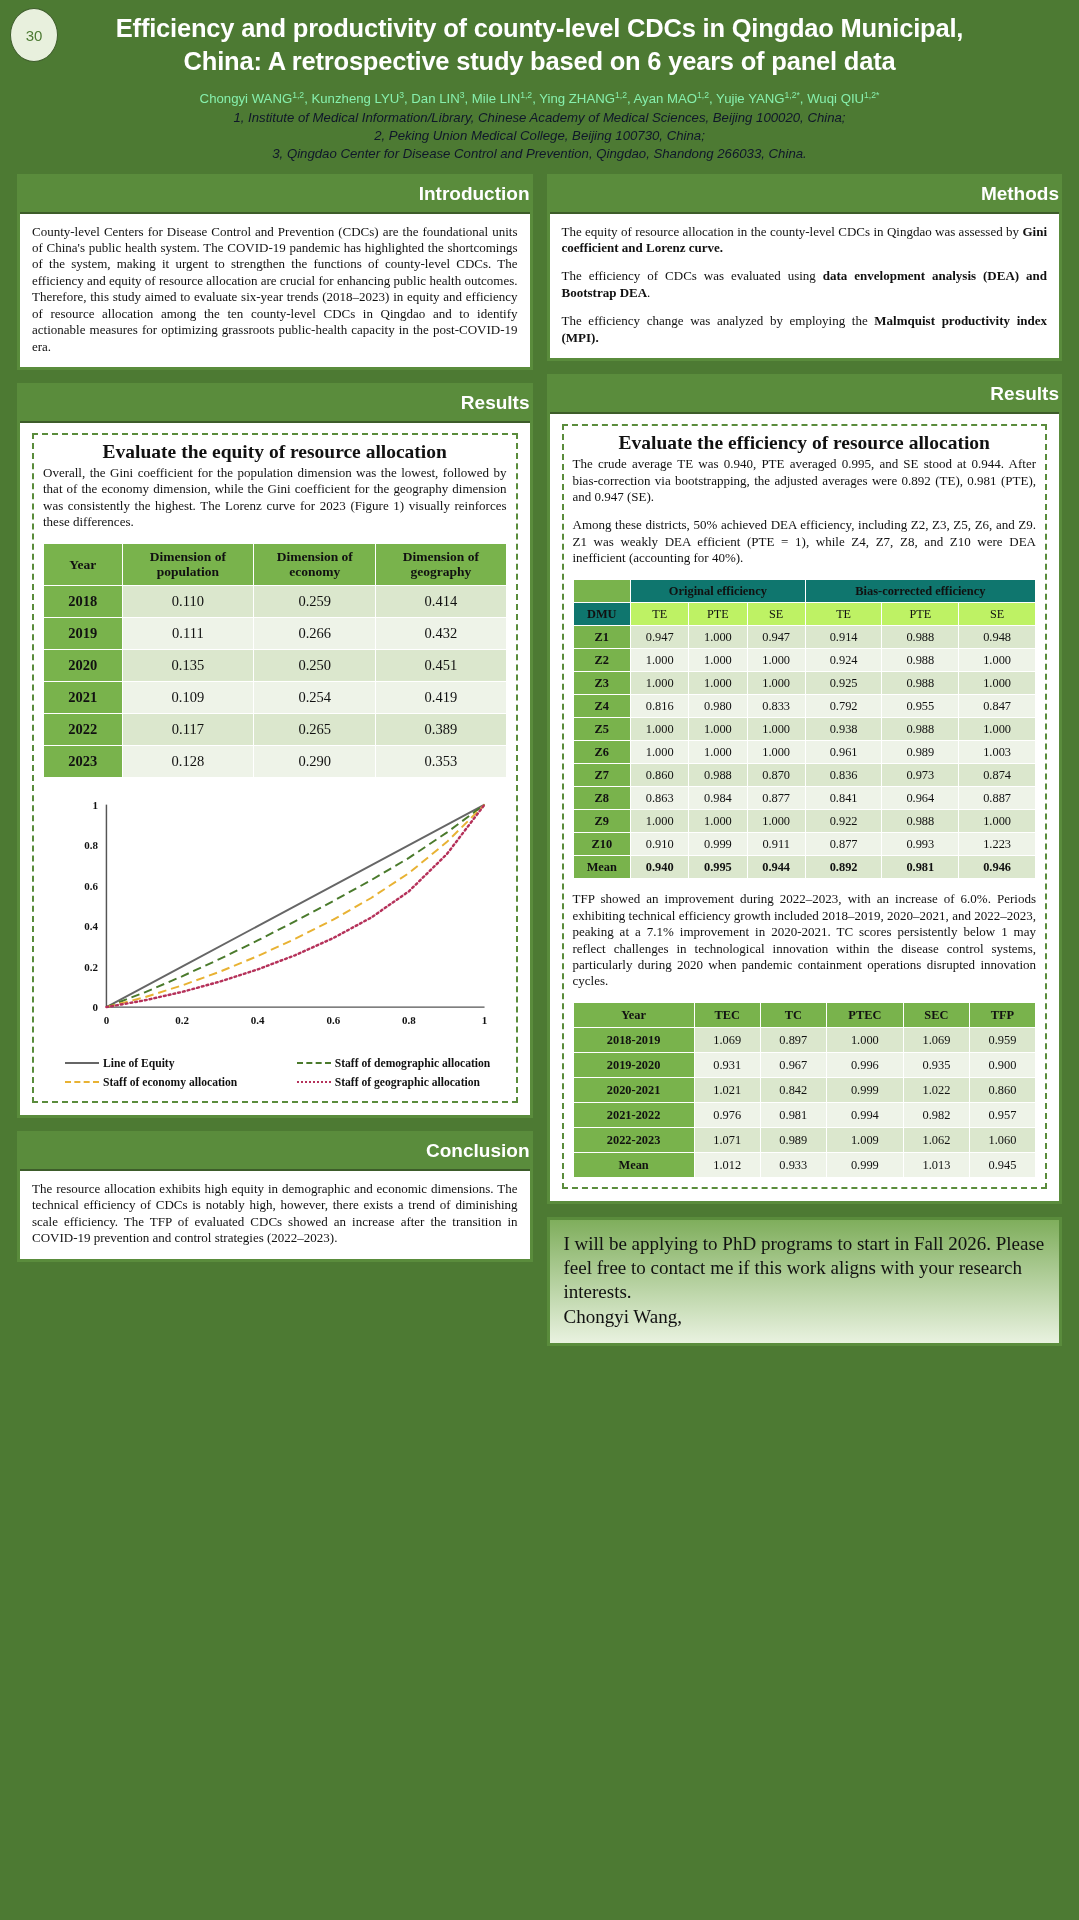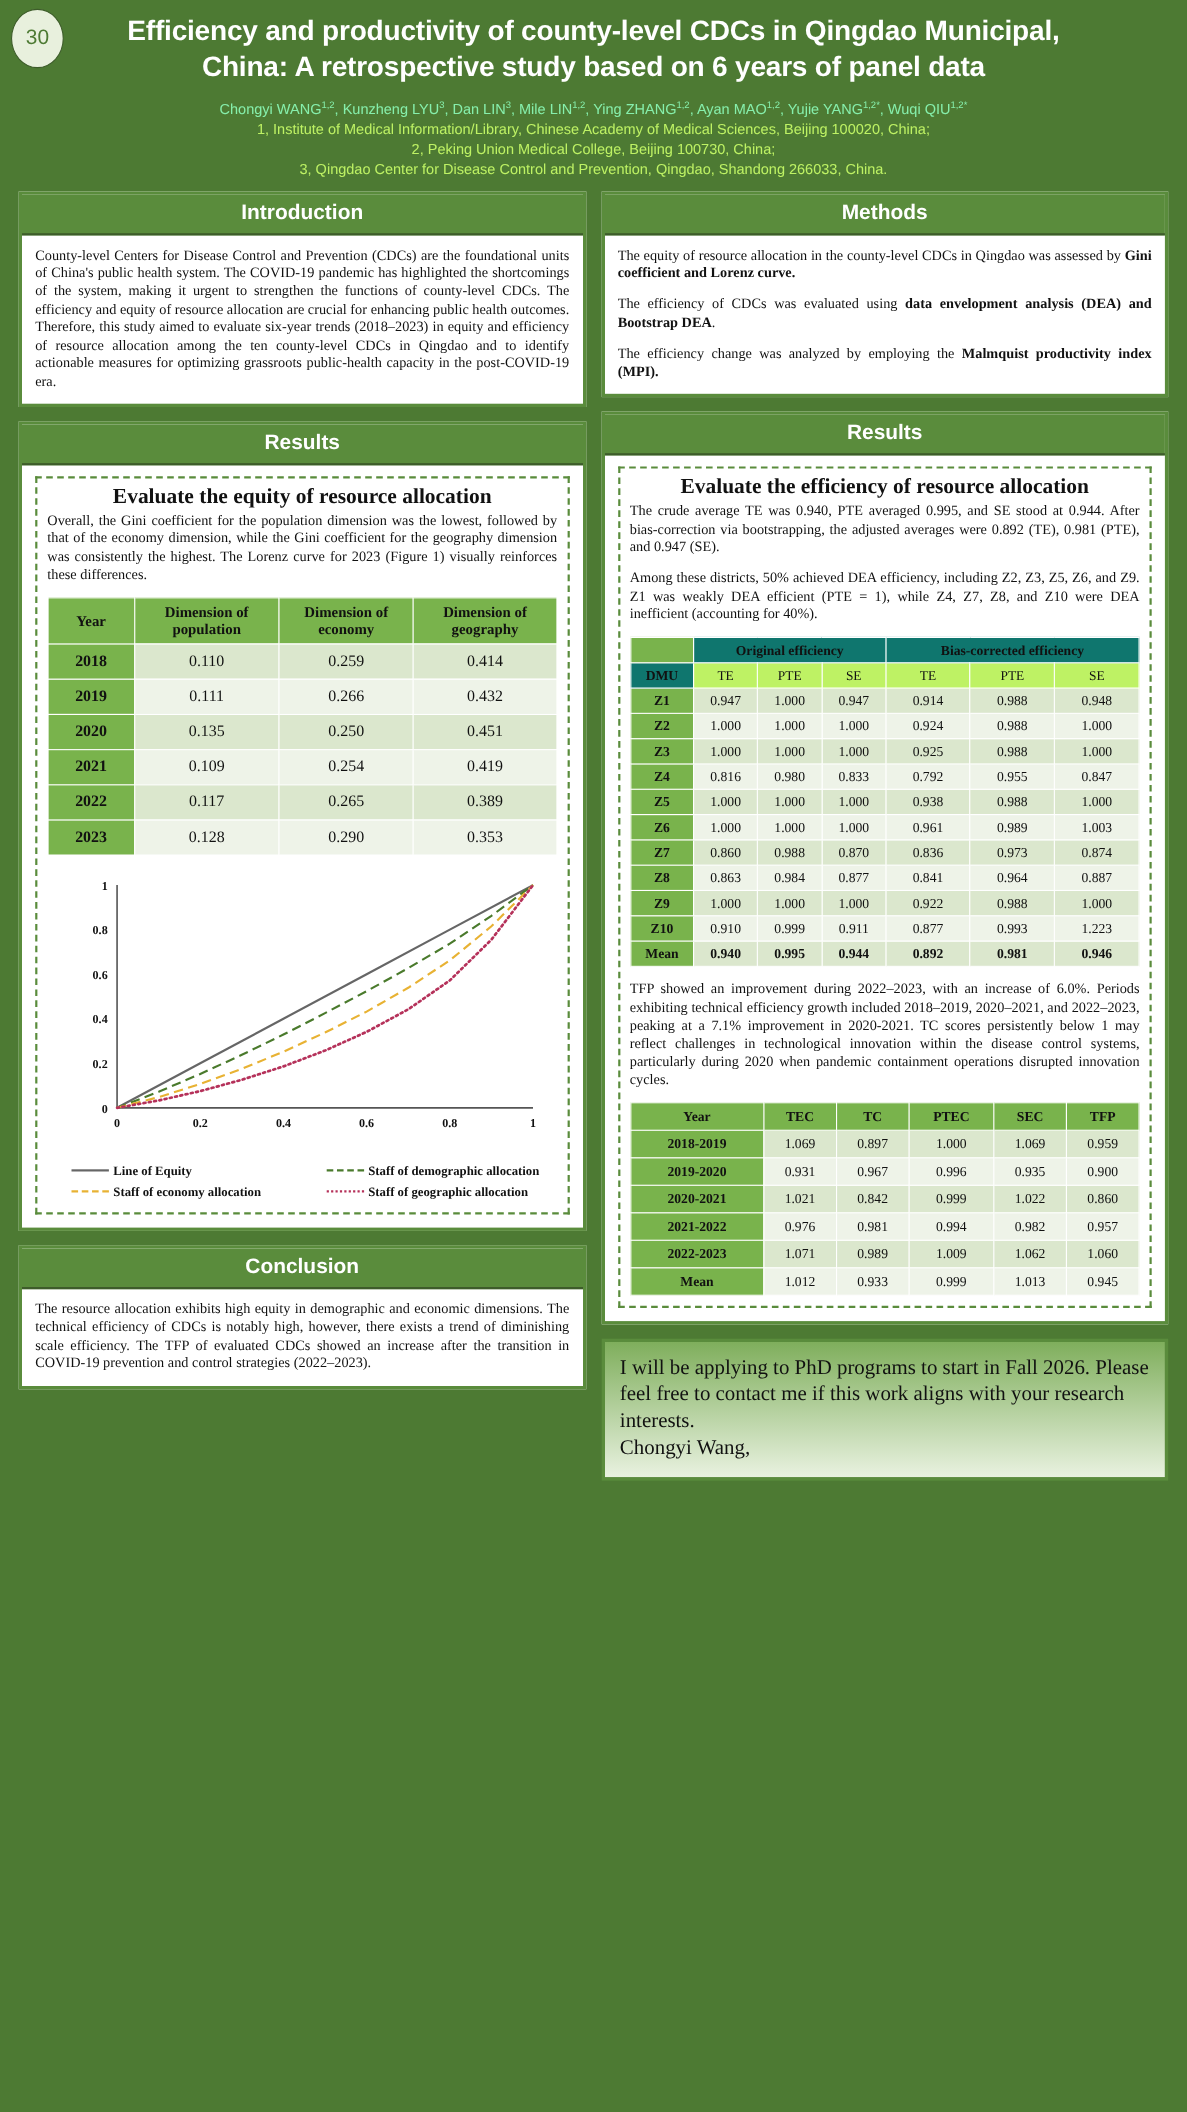--- a/index.html
+++ b/index.html
@@ -27,21 +27,21 @@
     top: 8px;
     width: 46px;
     height: 52px;
     border-radius: 50%;
     background: #e8f0dd;
     border: 1.5px solid #3d5c2a;
     display: flex;
     align-items: center;
     justify-content: center;
     font-family: "Liberation Sans", sans-serif;
-    font-size: 19px;
+    font-size: 15px;
     color: #4d7a33;
   }
   .title {
     font-family: "Liberation Sans", sans-serif;
     font-weight: bold;
     font-size: 25.5px;
     line-height: 1.28;
     color: #ffffff;
     margin: 4px 58px 0 58px;
     letter-spacing: -0.2px;
@@ -50,43 +50,44 @@
     font-family: "Liberation Sans", sans-serif;
     font-size: 13.2px;
     color: #86efac;
     margin-top: 13px;
     line-height: 1.38;
   }
   .authors sup { font-size: 8.6px; }
   .affil {
     font-family: "Liberation Sans", sans-serif;
     font-size: 13.2px;
-    color: #bef264;
+    color: #0f172a;
     line-height: 1.38;
+    font-style: italic;
   }
 
   
   .columns {
     display: flex;
     gap: 14px;
     padding: 0 17px;
     align-items: flex-start;
   }
   .col { width: 50%; display: flex; flex-direction: column; gap: 13px; }
 
   
   .panel {
     background: #ffffff;
     border: 3px solid #5a8c3c;
     box-shadow: 0 0 0 1px #ffffff inset;
   }
   .panel-head {
     background: #5a8c3c;
     border-bottom: 2px solid #3d5c2a;
-    text-align: center;
+    text-align: right;
     padding: 6px 0 7px 0;
   }
   .panel-head span {
     font-family: "Liberation Sans", sans-serif;
     font-weight: bold;
     font-size: 19px;
     color: #ffffff;
   }
   .panel-body { padding: 10px 12px 12px 12px; }
 

